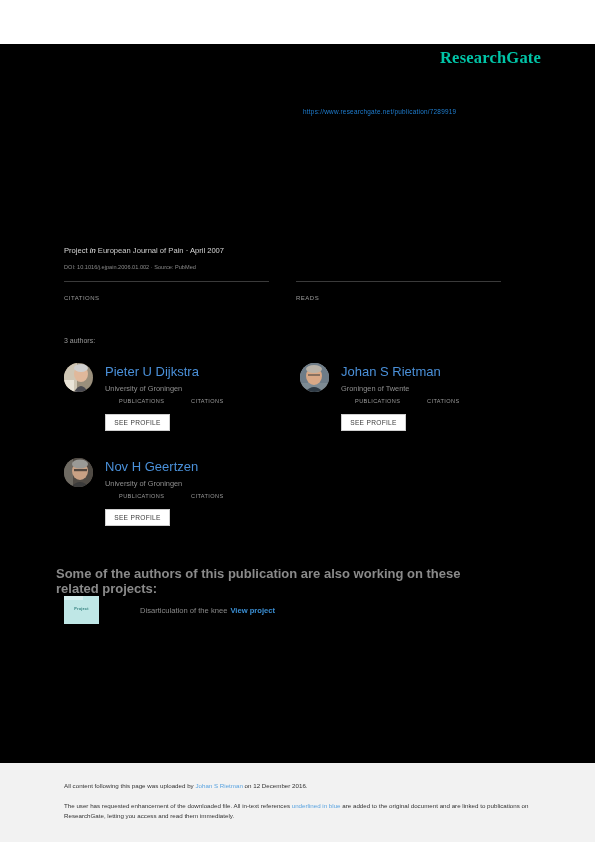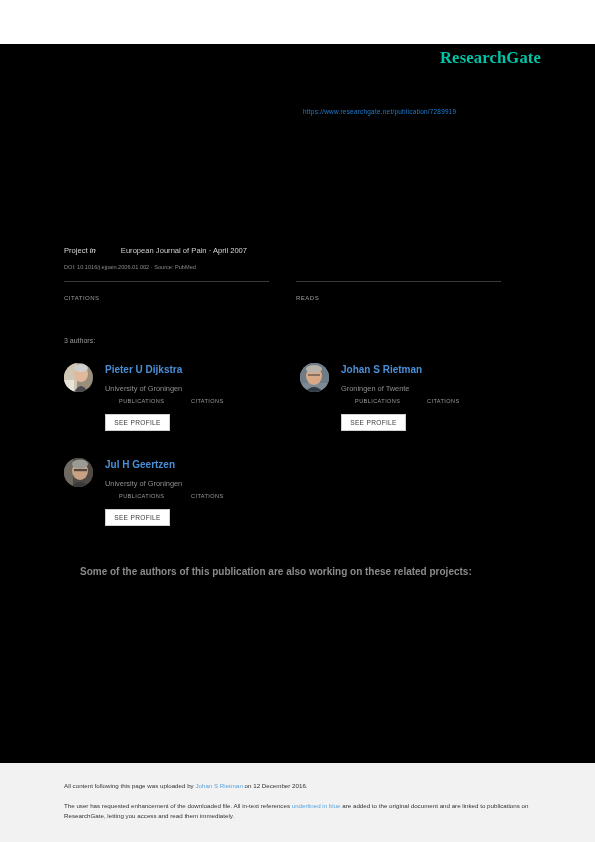--- a/index.html
+++ b/index.html
@@ -48,21 +48,21 @@
     position:absolute;left:64px;top:150px;width:470px;
     font-size:13px;line-height:17px;color:#000000;font-weight:bold;
   }
 
   
   .meta-line{
     position:absolute;left:64px;top:246px;
     font-size:7.6px;color:#d8d8d8;white-space:nowrap;
   }
   .meta-line .in{font-style:italic;color:#f0f0f0;font-weight:normal;}
-  .meta-line .jrnl{color:#cfcfcf;margin-left:23px;}
+  .meta-line .jrnl{color:#cfcfcf;}
   .doi-line{
     position:absolute;left:64px;top:264px;
     font-size:5.6px;color:#8a8a8a;white-space:nowrap;
   }
 
   
   .stat-col{position:absolute;top:281px;}
   .stat-col.left{left:64px;width:205px;}
   .stat-col.right{left:296px;width:205px;}
   .stat-rule{height:1px;background:#3a3a3a;width:100%;}
@@ -81,21 +81,21 @@
   }
 
   .author{position:absolute;width:240px;}
   .author .avatar{
     position:absolute;left:0;top:0;width:29px;height:29px;border-radius:50%;
     overflow:hidden;background:#6b6256;
   }
   .author .avatar .av-svg{display:block;width:29px;height:29px;}
   .author .aname{
     position:absolute;left:41px;top:1px;
-    font-size:10px;color:#4a90d9;font-weight:bold;white-space:nowrap;
+    font-size:13px;color:#4a90d9;font-weight:normal;white-space:nowrap;
   }
   .author .aaffil{
     position:absolute;left:41px;top:21px;
     font-size:7.4px;color:#8f8f8f;white-space:nowrap;
   }
   .author .astats{position:absolute;left:55px;top:27px;width:180px;}
   .astat{display:inline-block;width:72px;vertical-align:top;}
   .astat .n{font-size:7px;color:#000;font-weight:bold;height:8px;}
   .astat .l{font-size:5.6px;color:#9a9a9a;letter-spacing:0.4px;}
   .see-profile{
@@ -106,22 +106,22 @@
     display:flex;align-items:center;justify-content:center;
     box-sizing:border-box;
   }
 
   #author-0{left:64px;top:363px;}
   #author-1{left:300px;top:363px;}
   #author-2{left:64px;top:458px;}
 
   
   .projects-head{
-    position:absolute;left:80px;top:566px;
-    font-size:10px;color:#8a8a8a;font-weight:bold;
+    position:absolute;left:56px;top:566px;
+    font-size:13px;color:#8a8a8a;font-weight:bold;
   }
   .project-row{position:absolute;left:64px;top:596px;width:400px;height:30px;}
   .project-thumb{
     position:absolute;left:0;top:0;width:35px;height:28px;
     background:#bfe7e6;
   }
   .project-thumb .tab{
     position:absolute;left:0;top:0;width:19px;height:4px;background:#d6f0ef;
   }
   .project-thumb .tlabel{
@@ -240,36 +240,45 @@
     <div class="avatar">
       <svg class="av-svg" viewBox="0 0 29 29">
         <rect x="0" y="0" width="29" height="29" fill="#4f4a44"></rect>
         <rect x="0" y="0" width="9" height="29" fill="#6e6a62"></rect>
         <ellipse cx="16" cy="13" rx="8" ry="9" fill="#c9a184"></ellipse>
         <path d="M7 29 Q16 19 25 29 Z" fill="#3b3b3b"></path>
         <ellipse cx="16" cy="6" rx="8" ry="4.5" fill="#9a9a96"></ellipse>
         <rect x="10" y="11" width="13" height="2.2" fill="#222" opacity="0.7"></rect>
       </svg>
     </div>
-    <div class="aname">Jul H Geertzen</div>
+    <div class="aname">Nov H Geertzen</div>
     <div class="aaffil">University of Groningen</div>
     <div class="astats">
       <div class="astat">
         <div class="n"></div>
         <div class="l">PUBLICATIONS</div>
       </div><div class="astat">
         <div class="n"></div>
         <div class="l">CITATIONS</div>
       </div>
     </div>
     <div class="see-profile">SEE PROFILE</div>
   </div>
 
   <div class="projects-head">Some of the authors of this publication are also working on these related projects:</div>
 
+  <div class="project-row">
+    <div class="project-thumb">
+      <div class="tab"></div>
+      <div class="tlabel">Project</div>
+    </div>
+    <div class="project-text">
+      <span>Disarticulation of the knee</span><span class="project-link">View project</span>
+    </div>
+  </div>
 
   <div class="foot-1">
     <span>All content following this page was uploaded by </span><a href="#">Johan S Rietman</a><span> on 12 December 2016.</span>
   </div>
 
   <div class="foot-2">
     <span>The user has requested enhancement of the downloaded file. All in-text references </span><span class="blue">underlined in blue</span><span> are added to the original document and are linked to publications on ResearchGate, letting you access and read them immediately.</span>
   </div>
 
 </div>

